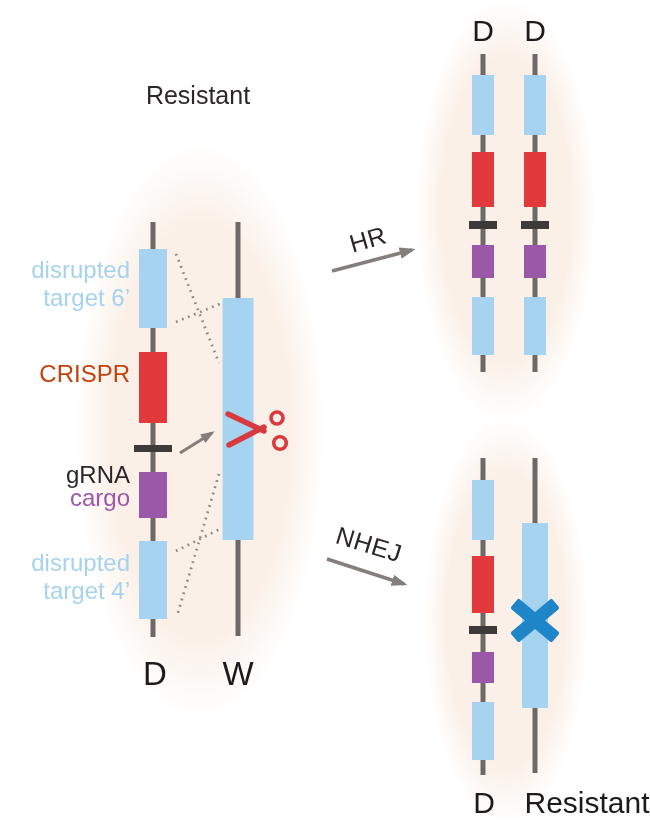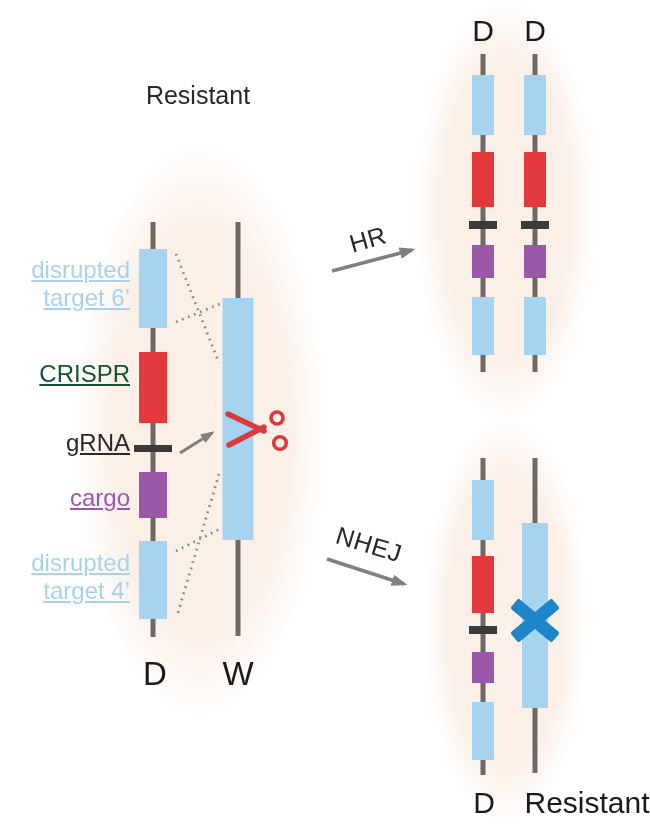--- a/index.html
+++ b/index.html
@@ -24,25 +24,25 @@
   .seg-target   { background:#a5d3f0; }
   .seg-nuclease { background:#e23a3c; }
   .seg-cargo    { background:#9b58a9; }
   .seg-grna     { background:#3e3a39; width:calc(100% + 10px); }
   .chrom.sm .seg-grna { width:calc(100% + 6px); }
 
   
   .title { position:absolute; left:86px; top:80px; width:224px; text-align:center;
            font-size:25px; line-height:30px; color:#2b2728; }
   .side-label { position:absolute; left:8px; width:122px; text-align:right;
-                font-size:24px; line-height:28px;text-decoration:underline; }
+                font-size:24px; line-height:28px; }
   .c-blue   { color:#a7d2ee; }
-  .c-red    { color:#14532d; }
+  .c-red    { color:#c2410c; }
   .c-purple { color:#9b58a9; }
-  .c-dark   { color:#2b2728; }
+  .c-dark   { color:#2b2728;margin-top:32px; }
   .chrom-label { position:absolute; text-align:center; font-size:33px; color:#1d1a1b; }
   .chrom-label.sm { font-size:30px; }
   .rot-label { position:absolute; font-size:25px; color:#2b2728; text-align:center;
                letter-spacing:0.5px; }
   .rot-hr   { left:340px; top:225px; width:56px; transform:rotate(-16deg); }
   .rot-nhej { left:330px; top:530px; width:78px; transform:rotate(17deg); }
 
   
   .x-icon { position:absolute; left:513px; top:602px; width:43px; height:36px; }
   .x-icon .bar { position:absolute; left:-5.5px; top:11.5px; width:54px; height:13px;

